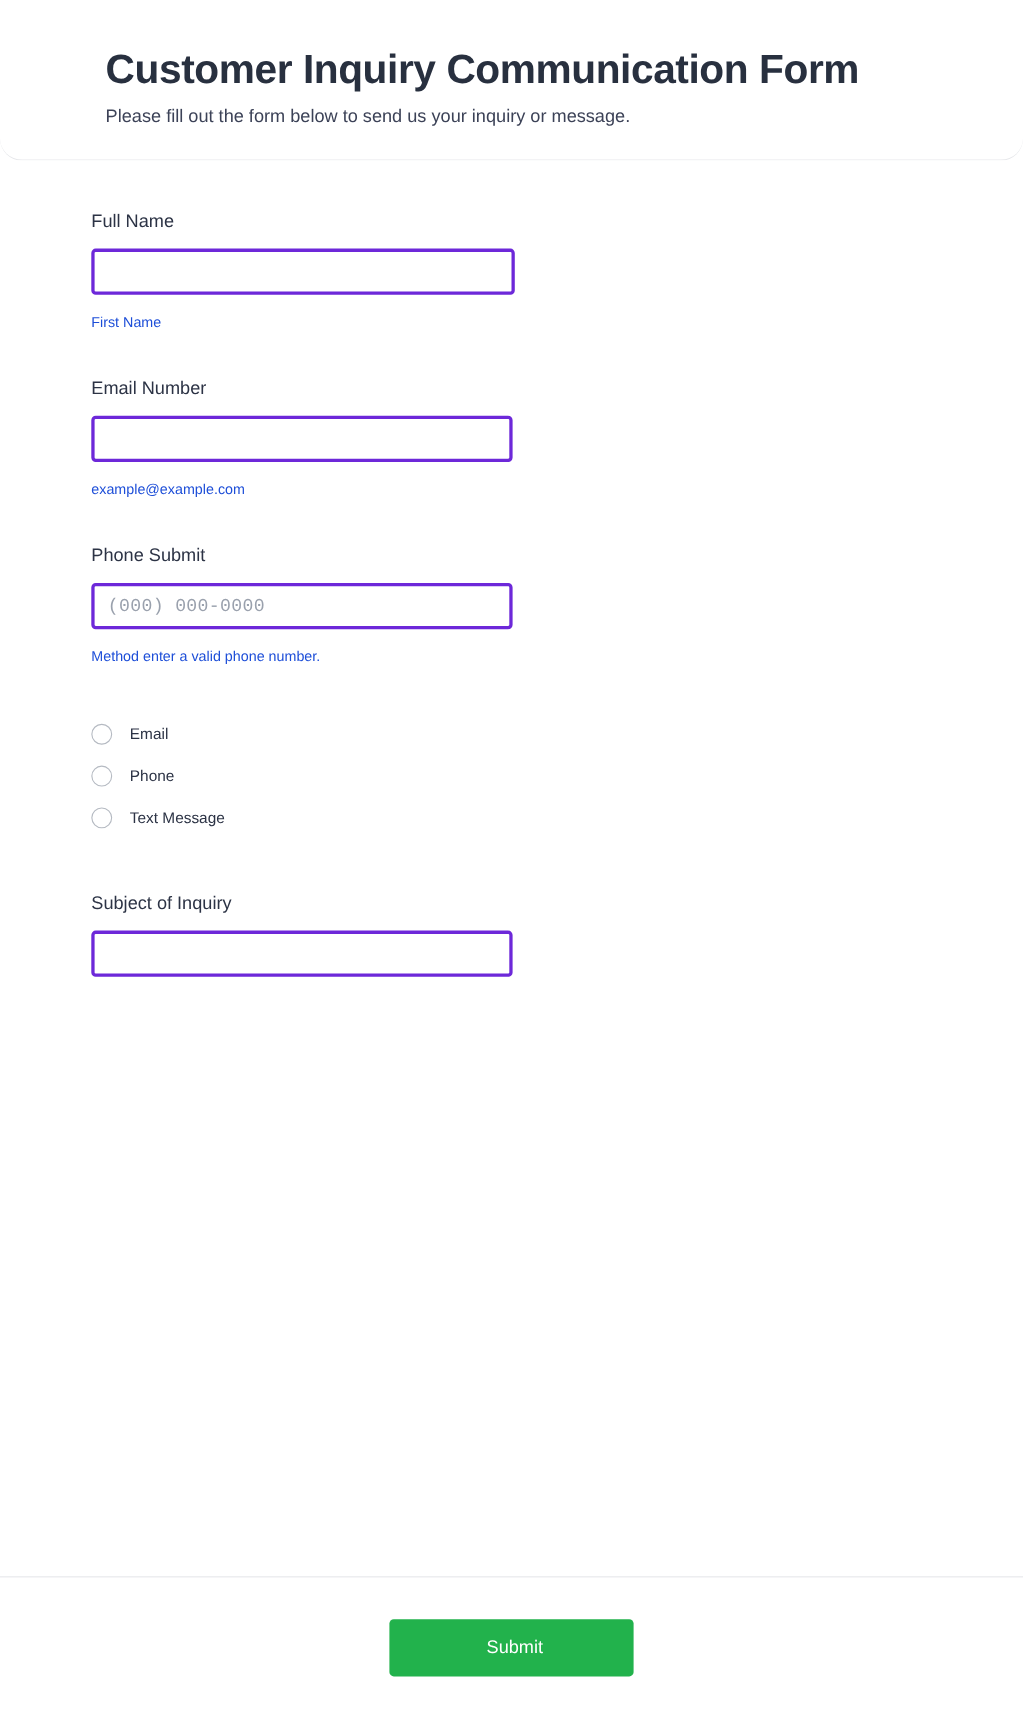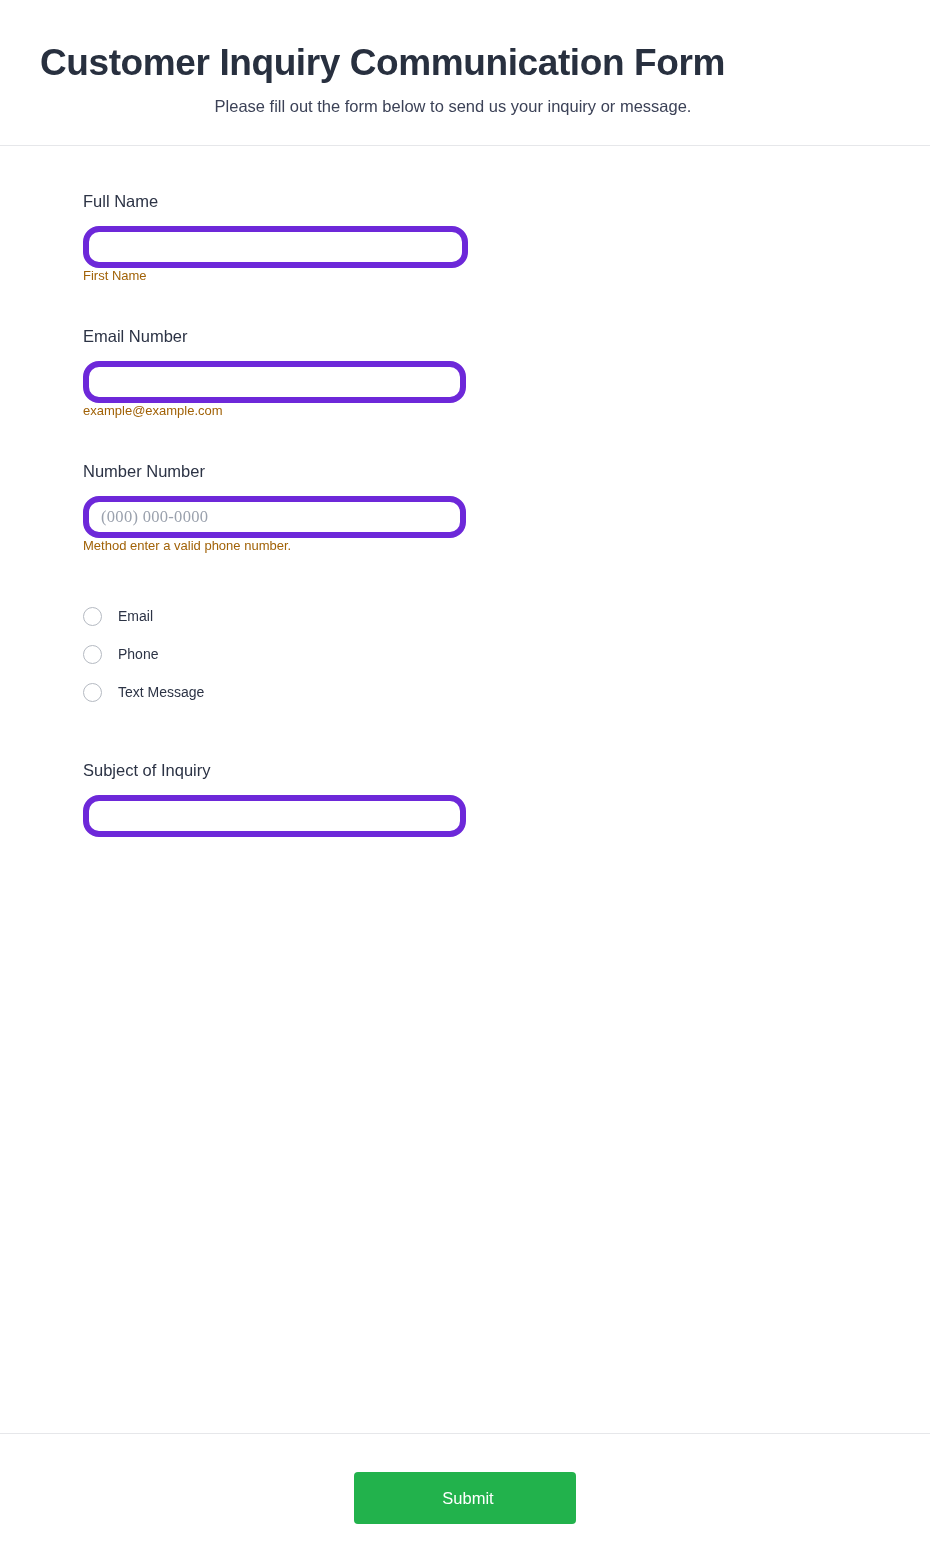--- a/index.html
+++ b/index.html
@@ -16,70 +16,70 @@
   }
   .form-wrap {
     width: 930px;
     min-height: 1568px;
     display: flex;
     flex-direction: column;
     background: #ffffff;
   }
   
   .form-header {
-    padding: 40px 64px 26px 40px;
+    padding: 40px 64px 26px 96px;
     border-bottom: 1px solid #e6e7ea;
+    border-radius: 20px;
   }
   .form-title {
     margin: 0;
     font-size: 37px;
     line-height: 1.25;
     font-weight: bold;
     letter-spacing: -0.4px;
     color: #28303f;
   }
   .form-subtitle {
     margin: 9px 0 0 0;
     font-size: 16.5px;
     line-height: 1.45;
     color: #3c4257;
     font-weight: normal;
-    text-align: center;
   }
   
   .form-body {
     padding: 46px 64px 0 83px;
     flex: 1 0 auto;
   }
   .field {
     margin-bottom: 44px;
   }
   .field-label {
     display: block;
     font-size: 16.5px;
     color: #2c3345;
     margin-bottom: 15px;
     font-weight: normal;
   }
   .sub-label {
     display: block;
     font-size: 13px;
-    color: #a16207;
-    margin-top: 0;
+    color: #1d4ed8;
+    margin-top: 17px;
     font-weight: normal;
   }
   .text-input {
     display: block;
     width: 383px;
     height: 42px;
-    border: 6px solid #6d28d9;
-    border-radius: 16px;
+    border: 3px solid #6d28d9;
+    border-radius: 4px;
     background: #ffffff;
     padding: 6px 12px;
-    font-family: Liberation Serif, serif;
+    font-family: Liberation Mono, monospace;
     font-size: 16px;
     color: #2c3345;
     outline: none;
   }
   .text-input::placeholder {
     color: #9aa1ad;
     font-size: 16.5px;
     letter-spacing: 0.3px;
   }
   .name-row {
@@ -170,21 +170,21 @@
       </div>
     </div>
 
     <div class="field">
       <span class="field-label">Email Number</span>
       <input class="text-input" type="text" value="" style="">
       <span class="sub-label">example@example.com</span>
     </div>
 
     <div class="field">
-      <span class="field-label">Number Number</span>
+      <span class="field-label">Phone Submit</span>
       <input class="text-input" type="text" placeholder="(000) 000-0000" style="">
       <span class="sub-label">Method enter a valid phone number.</span>
     </div>
 
     <div class="field">
       <div class="radio-group">
         <div class="radio-row">
           <span class="radio-dot"></span>
           <span class="radio-text">Email</span>
         </div>

